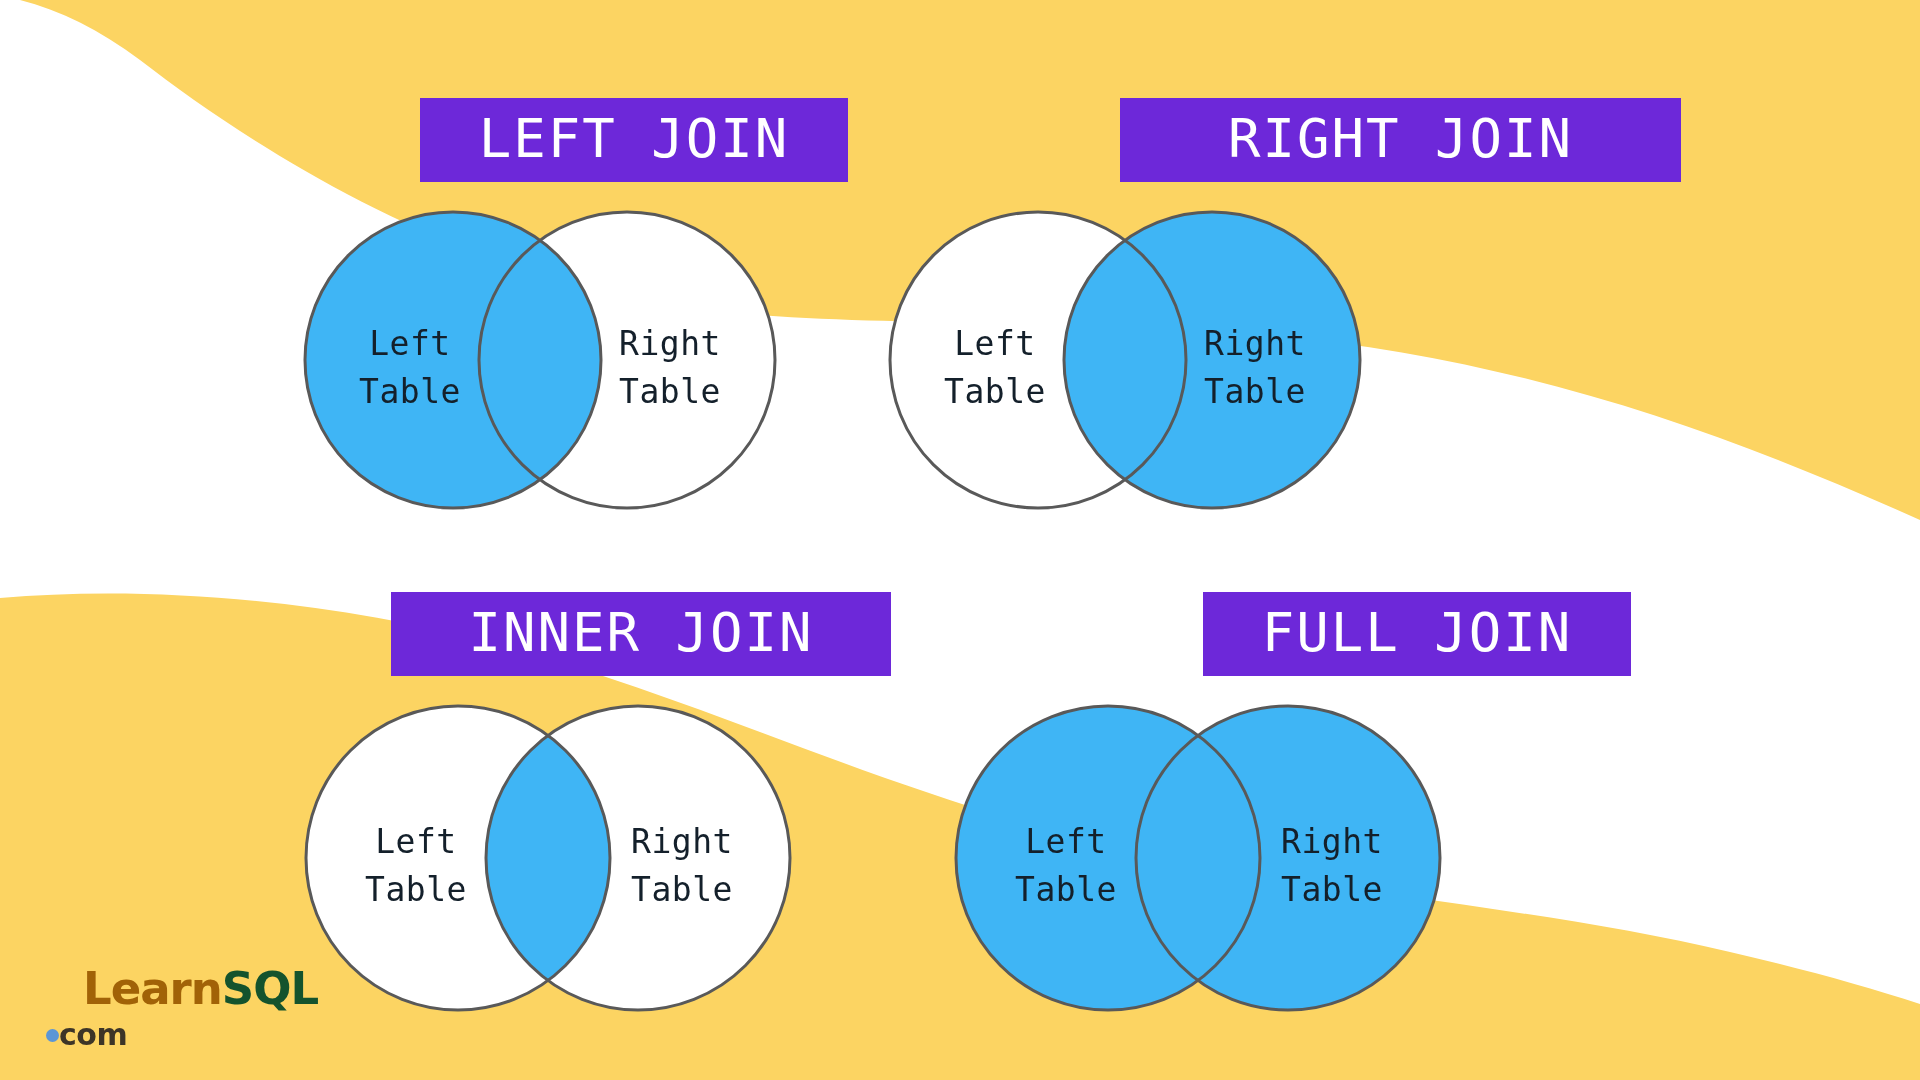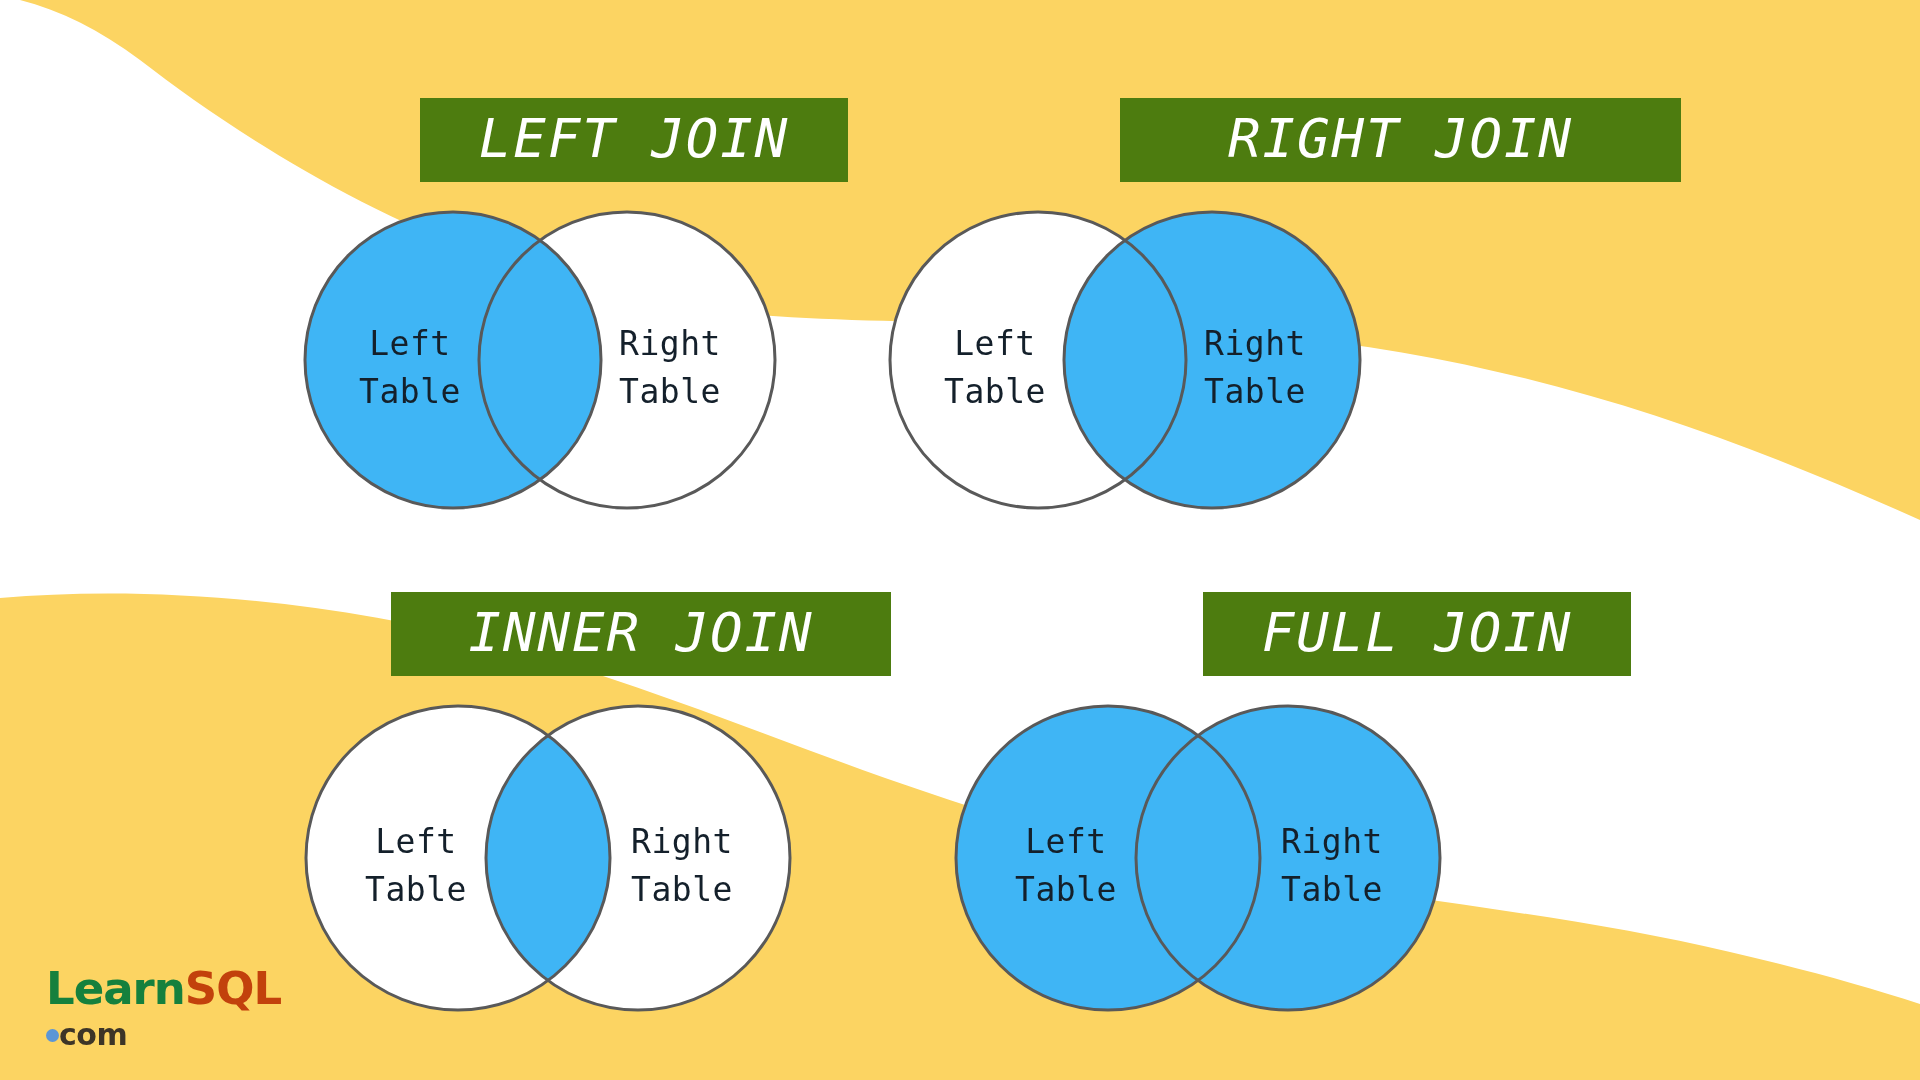--- a/index.html
+++ b/index.html
@@ -11,31 +11,30 @@
   }
   #stage{position:absolute;inset:0;width:1920px;height:1080px;}
 
   
   .bg-waves{position:absolute;left:0;top:0;width:1920px;height:1080px;z-index:0;}
 
   
   .panel{position:absolute;z-index:2;}
   .panel-label{
     position:absolute;
-    background:#4d7c0f;
+    background:#6d28d9;
     color:#ffffff;
     font-family:"DejaVu Sans Mono","Liberation Mono",monospace;
     font-size:54px;
     letter-spacing:2px;
     line-height:1;
     padding:14px 26px 16px 26px;
     white-space:nowrap;
     text-align:center;
     box-sizing:border-box;
-    font-style:italic;
   }
   .venn{position:absolute;}
   .venn svg{display:block;overflow:visible;}
   .circle-text{
     font-family:"DejaVu Sans Mono","Liberation Mono",monospace;
     font-size:33px;
     fill:#14202b;
     text-anchor:middle;
     letter-spacing:0.5px;
   }
@@ -43,22 +42,22 @@
   
   .logo{position:absolute;left:46px;top:966px;z-index:5;}
   .logo-main{
     font-family:"DejaVu Sans","Liberation Sans",sans-serif;
     font-weight:bold;
     font-size:45px;
     line-height:1;
     letter-spacing:-1px;
     white-space:nowrap;
   }
-  .logo-learn{color:#15803d;}
-  .logo-sql{color:#c2410c;}
+  .logo-learn{color:#a16207;margin-left:37px;}
+  .logo-sql{color:#14532d;}
   .logo-sub{
     display:flex;align-items:center;
     margin-top:9px;
   }
   .logo-dot{
     width:13px;height:13px;border-radius:50%;
     background:#5b96d6;display:inline-block;flex:0 0 auto;
   }
   .logo-com{
     font-family:"DejaVu Sans","Liberation Sans",sans-serif;

